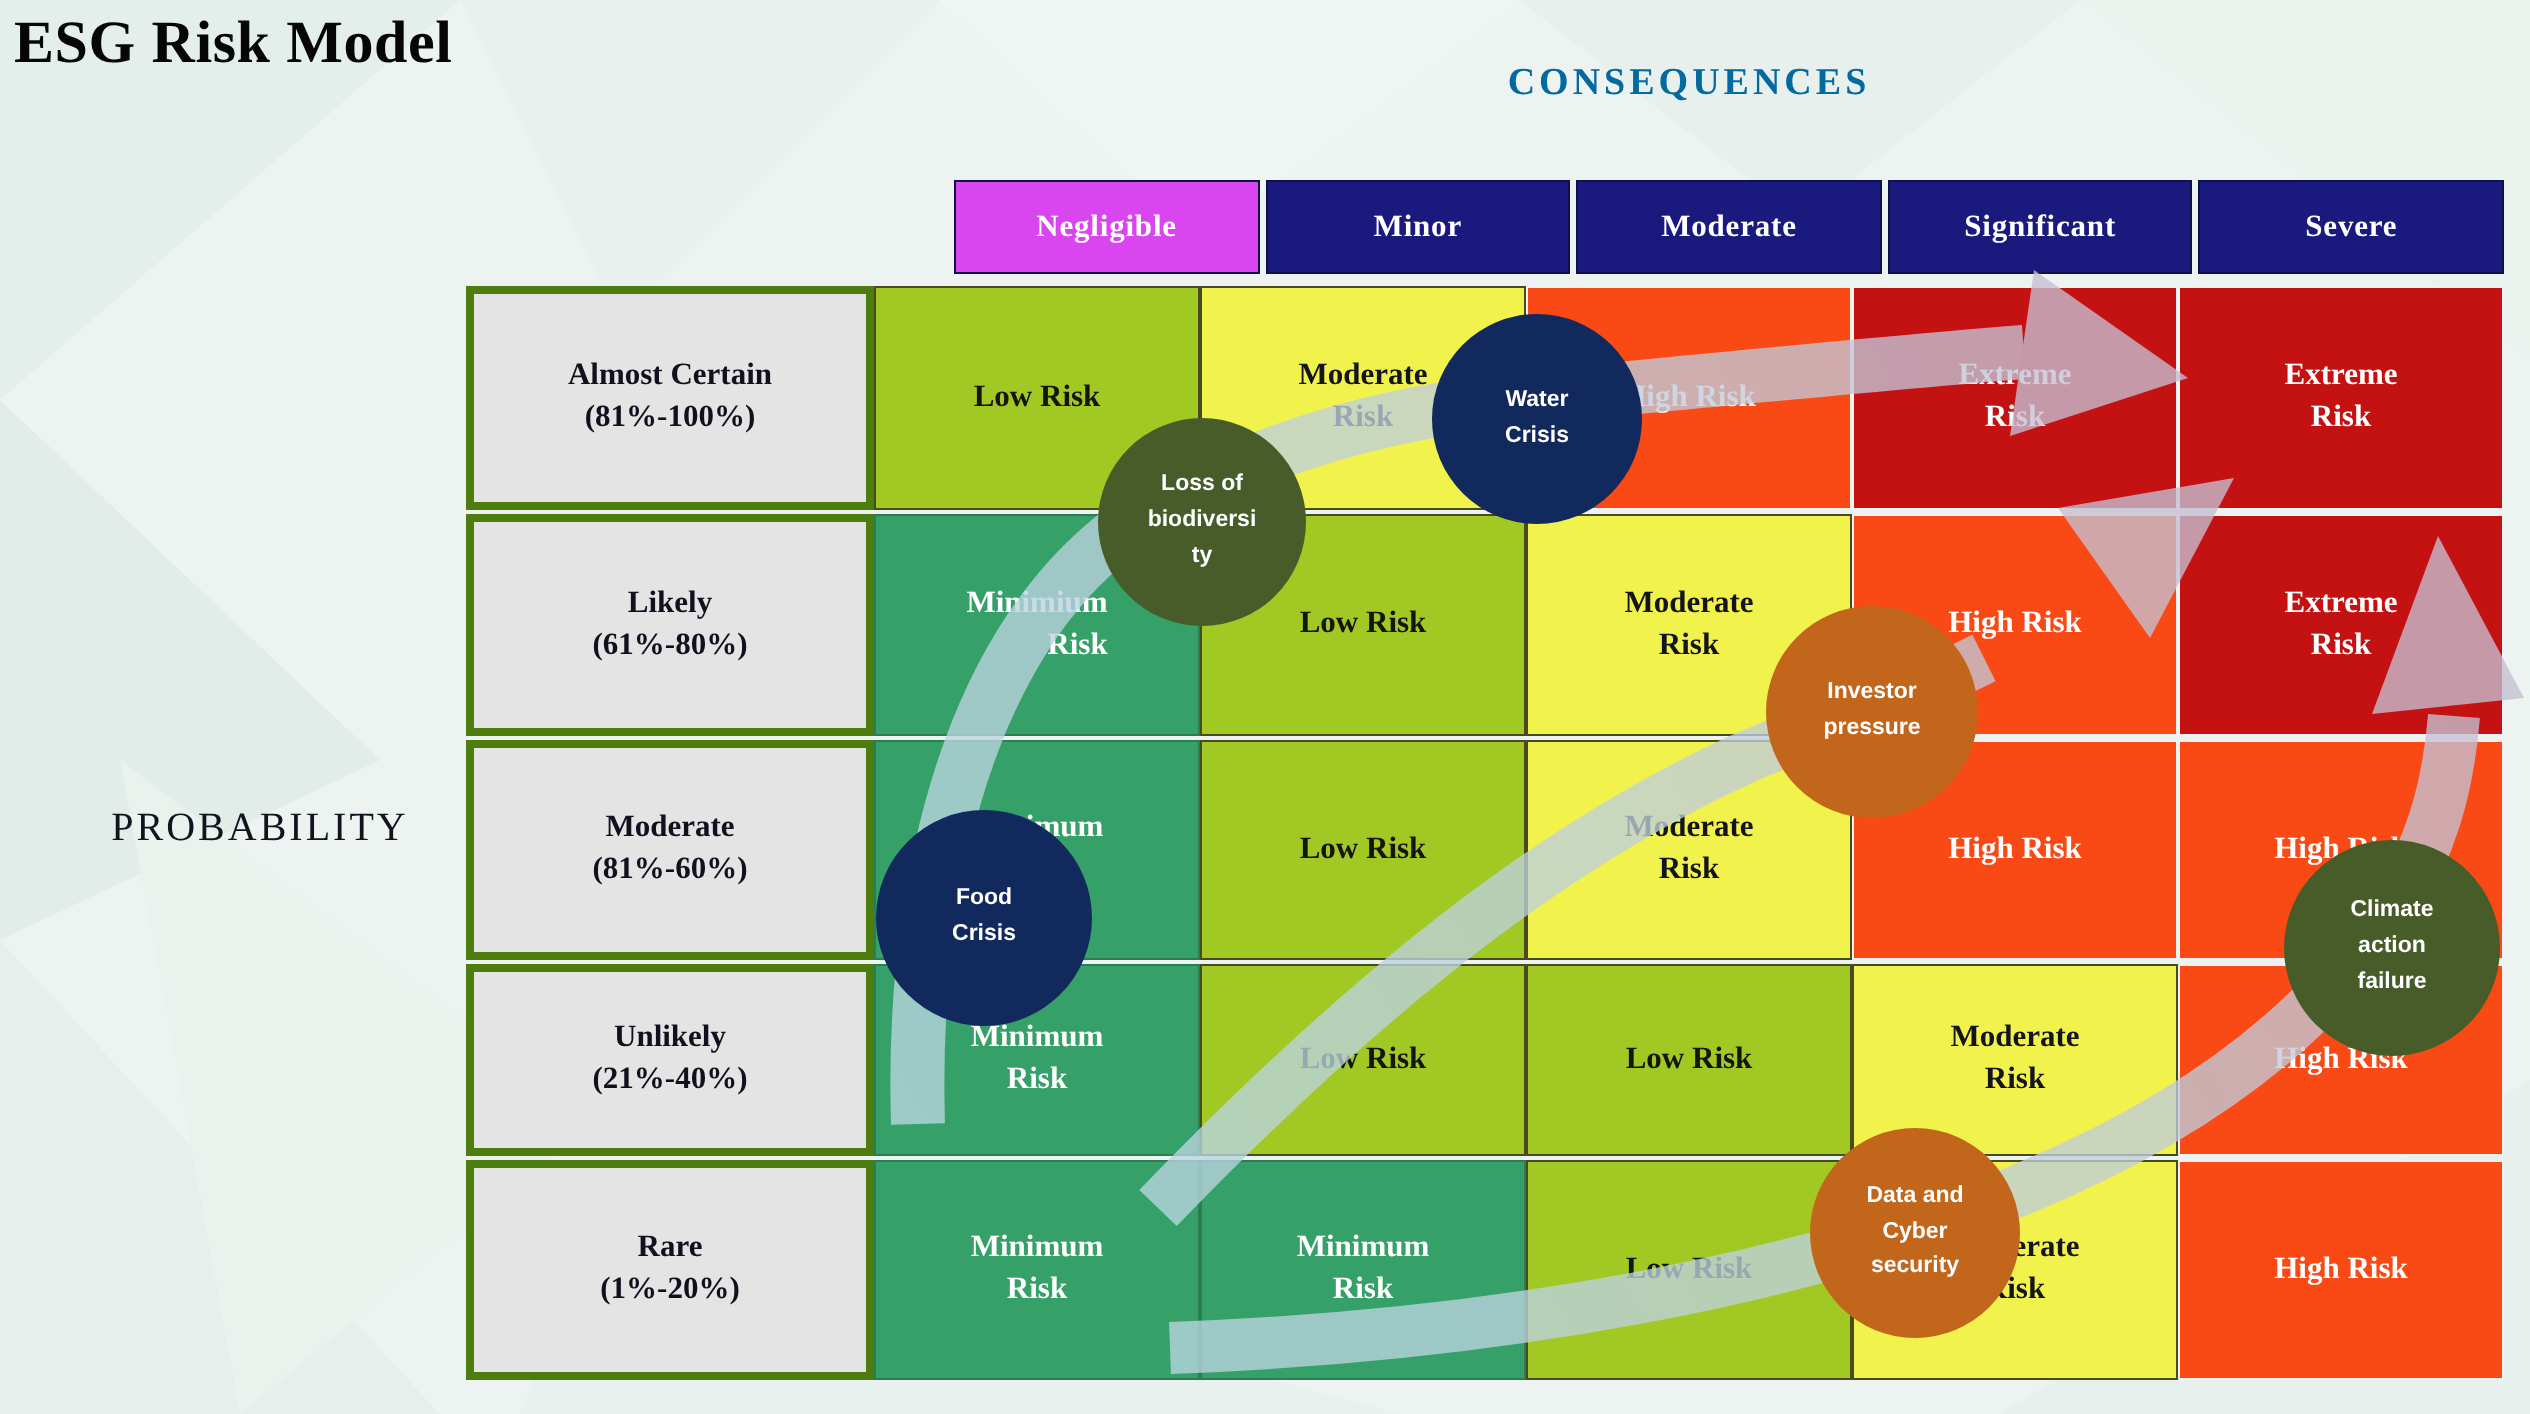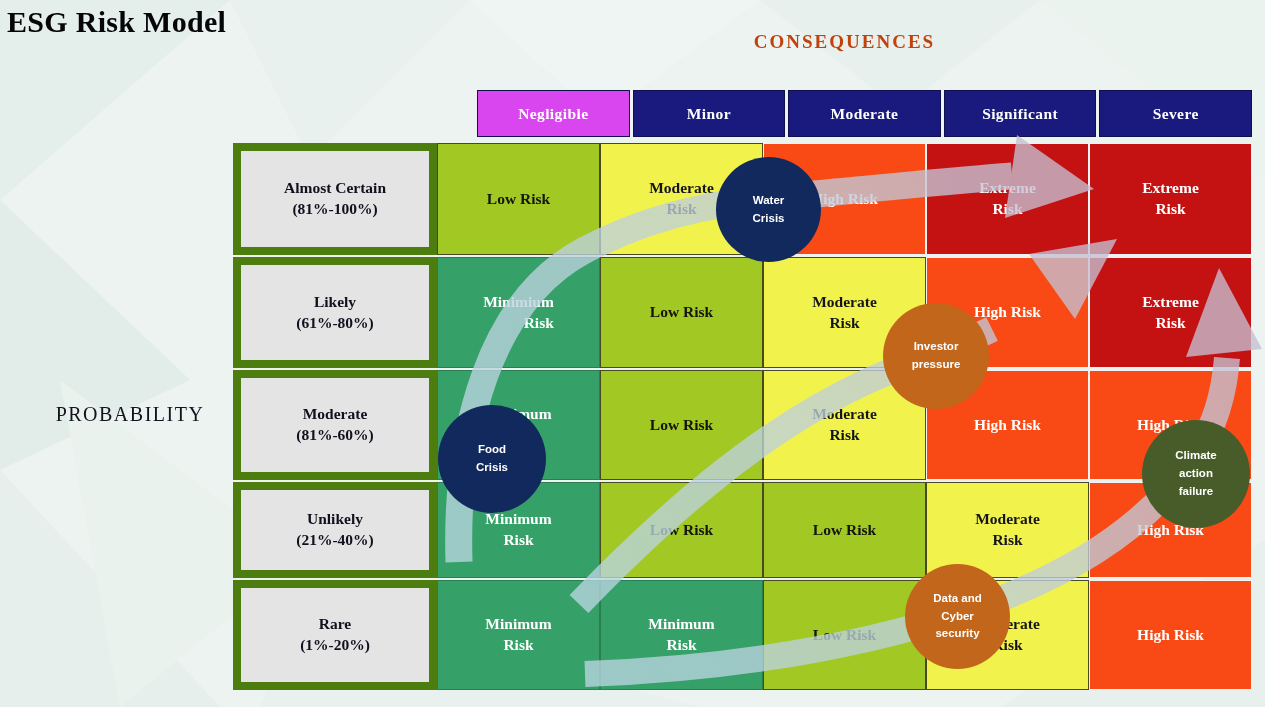--- a/index.html
+++ b/index.html
@@ -8,38 +8,38 @@
     background:#edf3f0;font-family:"Liberation Serif",serif;
   }
   .bg-svg,.arrows{position:absolute;left:0;top:0;pointer-events:none;}
   .slide-title{
     position:absolute;left:7px;top:5px;
     font-family:Liberation Serif, serif;font-weight:bold;
     font-size:30px;color:#060608;letter-spacing:.3px;
   }
   .consequences{
     position:absolute;left:437px;top:31px;width:815px;text-align:center;
-    font-size:19px;font-weight:bold;color:#c2410c;letter-spacing:2px;
+    font-size:19px;font-weight:bold;color:#0369a1;letter-spacing:2px;
   }
   .probability{
     position:absolute;left:26px;top:403px;width:208px;text-align:center;
     font-size:20px;font-weight:normal;color:#13131f;letter-spacing:1.5px;
   }
   .colheads{
     position:absolute;left:437px;top:90px;width:815px;height:47px;
     display:flex;gap:3px;
   }
   .colhead{
     flex:1;color:#ffffff;display:flex;align-items:center;justify-content:center;
     font-weight:bold;font-size:15.5px;letter-spacing:.4px;
     border:1px solid #10104f;box-sizing:border-box;
   }
   .rowlabel{
     position:absolute;left:233px;width:204px;background:#e4e4e4;
-    border:8px solid #4d7c0f;box-sizing:border-box;
+    border:4px solid #4d7c0f;box-sizing:border-box;
     display:flex;flex-direction:column;align-items:center;justify-content:center;
     font-weight:bold;font-size:15.5px;color:#10101e;text-align:center;line-height:1.35;
   }
   .mrow{position:absolute;left:437px;width:815px;display:flex;}
   .cell{
     width:163px;box-sizing:border-box;border:1px solid #4a4a22;
     display:flex;align-items:center;justify-content:center;text-align:center;
     font-weight:bold;font-size:15.5px;line-height:1.35;white-space:pre-line;
   }
   .bubble{
@@ -172,20 +172,23 @@
       <polygon points="1094,189 1005,218 1017,135" fill="#c6c0d3"></polygon>
       <path d="M 579,604 C 660,520 760,430 870,380 C 910,362 950,350 992,329" stroke="url(#gB)" stroke-width="26" fill="none"></path>
       <polygon points="1117,239 1075,319 1029,254" fill="#c6c0d3"></polygon>
       <path d="M 585,674 C 750,668 900,640 1010,595 C 1100,558 1160,510 1196,455 C 1215,425 1224,395 1227,358" stroke="url(#gC)" stroke-width="26" fill="none"></path>
       <polygon points="1219,268 1262,349 1186,357" fill="#c6c0d3"></polygon>
     </g>
   </svg>
 
   <div class="bubble" style="left: 716px; top: 157px; width: 105px; height: 105px; background: rgb(18, 41, 93);">Water
 Crisis</div>
+  <div class="bubble" style="left: 549px; top: 209px; width: 104px; height: 104px; background: rgb(72, 92, 41);">Loss of
+biodiversi
+ty</div>
   <div class="bubble" style="left: 883px; top: 303px; width: 106px; height: 106px; background: rgb(194, 102, 28);">Investor
 pressure</div>
   <div class="bubble" style="left: 438px; top: 405px; width: 108px; height: 108px; background: rgb(18, 41, 93);">Food
 Crisis</div>
   <div class="bubble" style="left: 1142px; top: 420px; width: 108px; height: 108px; background: rgb(72, 92, 41);">Climate
 action
 failure</div>
   <div class="bubble" style="left: 905px; top: 564px; width: 105px; height: 105px; background: rgb(194, 102, 28);">Data and
 Cyber
 security</div>

